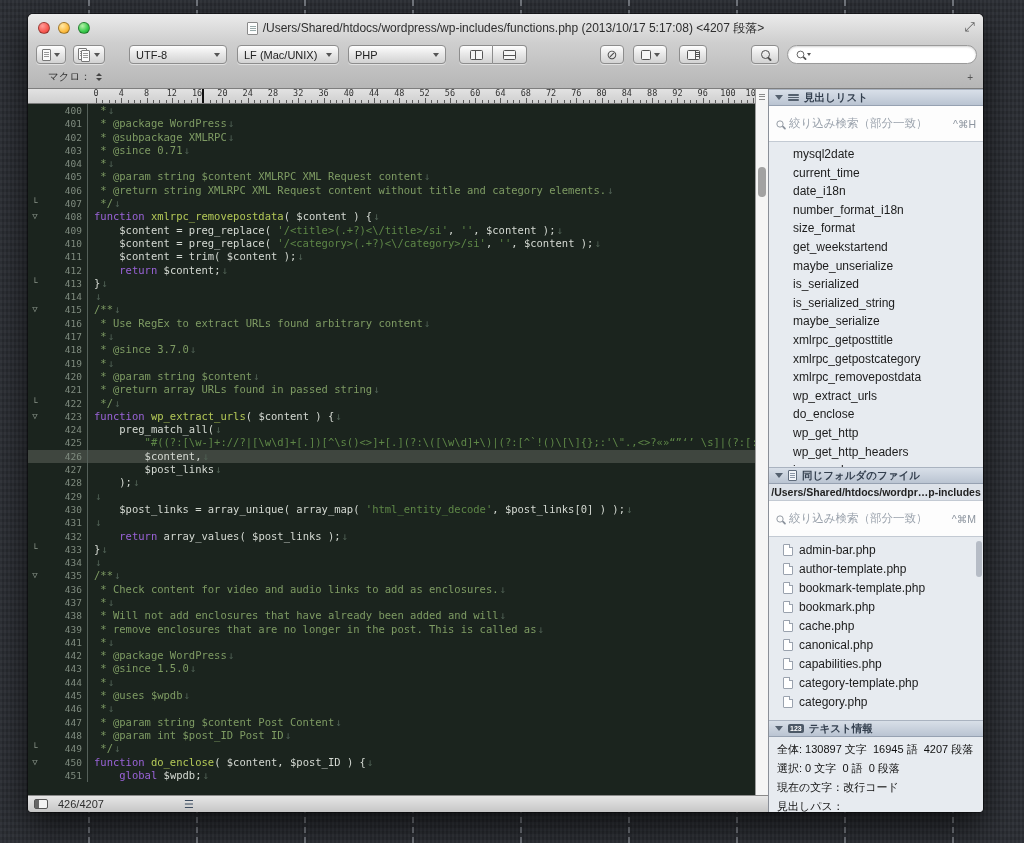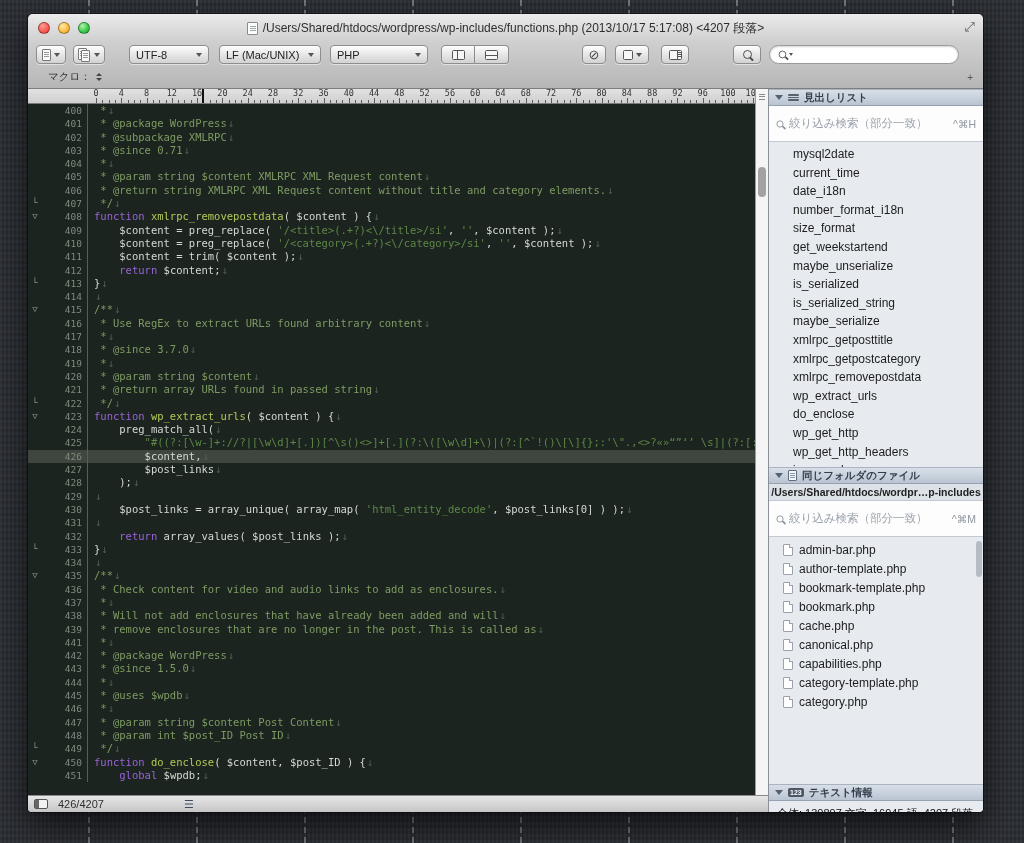--- a/index.html
+++ b/index.html
@@ -132,21 +132,21 @@
     display:flex; align-items:center; padding:0 7px; gap:5px; }
   .search-row .mag { width:8px; height:8px; border-color:#8a929c; transform:scale(0.9); }
   .search-row .mag:after { background:#8a929c; }
   .search-ph { color:#9aa2ac; font-size:11.5px; flex:1; white-space:nowrap; overflow:hidden; }
   .search-sc { color:#8d959f; font-size:10.5px; }
   .outline-list { height:325px; flex:0 0 auto; overflow:hidden; padding-top:3px; }
   .outline-item { height:18.6px; line-height:18.6px; padding-left:24px; color:#1c1c1c; white-space:nowrap; overflow:hidden; }
   .path-row { height:17px; flex:0 0 auto; background:#dde2e9; border-bottom:1px solid #c3cad3;
     display:flex; align-items:center; justify-content:center; font-size:10.5px; font-weight:bold; color:#222;
     white-space:nowrap; overflow:hidden; }
-  .file-list { height:247px; flex:0 0 auto; overflow:hidden; padding-top:3px; position:relative; }
+  .file-list { height:183px; flex:0 0 auto; overflow:hidden; padding-top:3px; position:relative; }
   .file-item { height:19.1px; display:flex; align-items:center; gap:6px; padding-left:14px; color:#1c1c1c;
     white-space:nowrap; overflow:hidden; }
   .ficon { width:10px; height:12px; background:#fff; border:1px solid #9aa2ae; border-radius:1px; position:relative; flex:0 0 auto; }
   .ficon:after { content:""; position:absolute; right:-1px; top:-1px; width:3px; height:3px;
     background:#e7ebf0; border-left:1px solid #9aa2ae; border-bottom:1px solid #9aa2ae; }
   .file-scroll { position:absolute; right:1px; top:4px; width:6px; height:36px; border-radius:3px; background:#b6bcc6; }
   .info-body { height:83px; flex:0 0 auto; padding:3px 8px 0; overflow:hidden; }
   .info-line { font-size:11px; color:#111; line-height:19px; white-space:pre; overflow:hidden; }
   .side-bottom { margin-top:auto; height:17px; flex:0 0 auto; background:linear-gradient(#e6e6e6,#c6c6c6);
     border-top:1px solid #8a8a8a; display:flex; align-items:center; padding:0 6px; gap:12px; }
@@ -193,21 +193,21 @@
         <span class="doc-glyph"></span>
         <span class="caret-down"></span>
       </div>
       <div class="tbtn" style="width:32px;margin-left:7px;">
         <span class="docs2">
             <span class="doc-glyph"></span>
             <span class="doc-glyph"></span>
           </span>
         <span class="caret-down"></span>
       </div>
-      <div class="tbtn tsel" style="width:80px;margin-left:24px;">
+      <div class="tbtn tsel" style="width:98px;margin-left:24px;">
         <span>UTF-8</span>
         <span class="caret-down"></span>
       </div>
       <div class="tbtn tsel" style="width:102px;margin-left:10px;">
         <span>LF (Mac/UNIX)</span>
         <span class="caret-down"></span>
       </div>
       <div class="tbtn tsel" style="width:98px;margin-left:9px;">
         <span>PHP</span>
         <span class="caret-down"></span>

